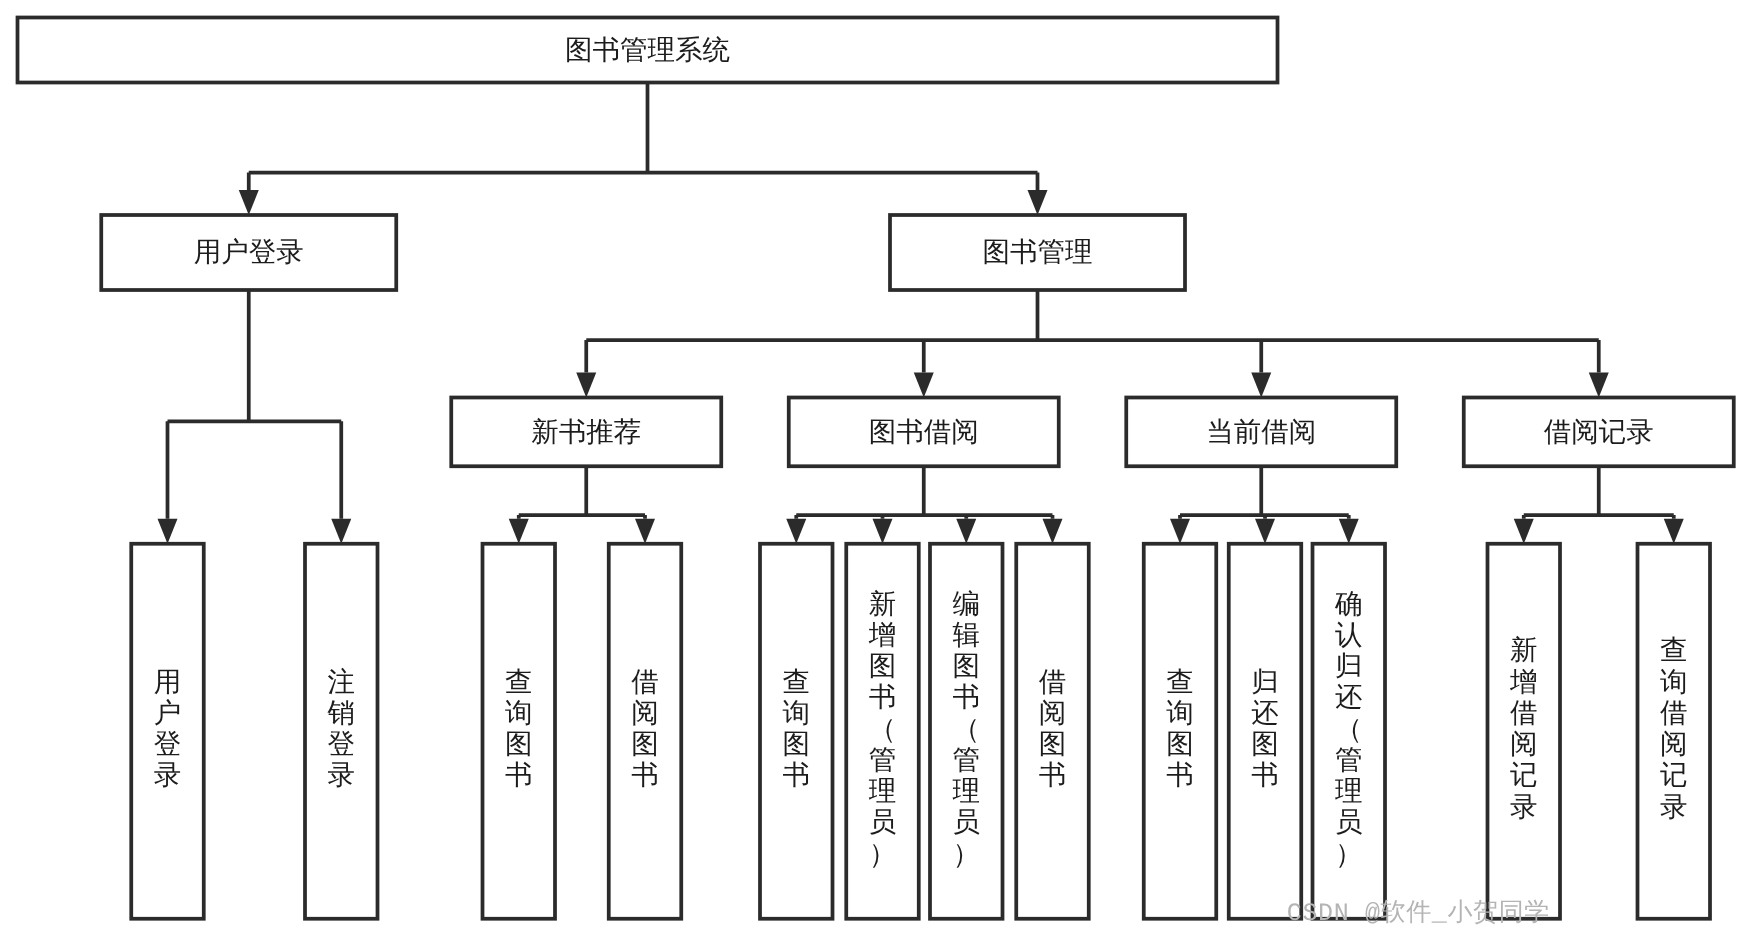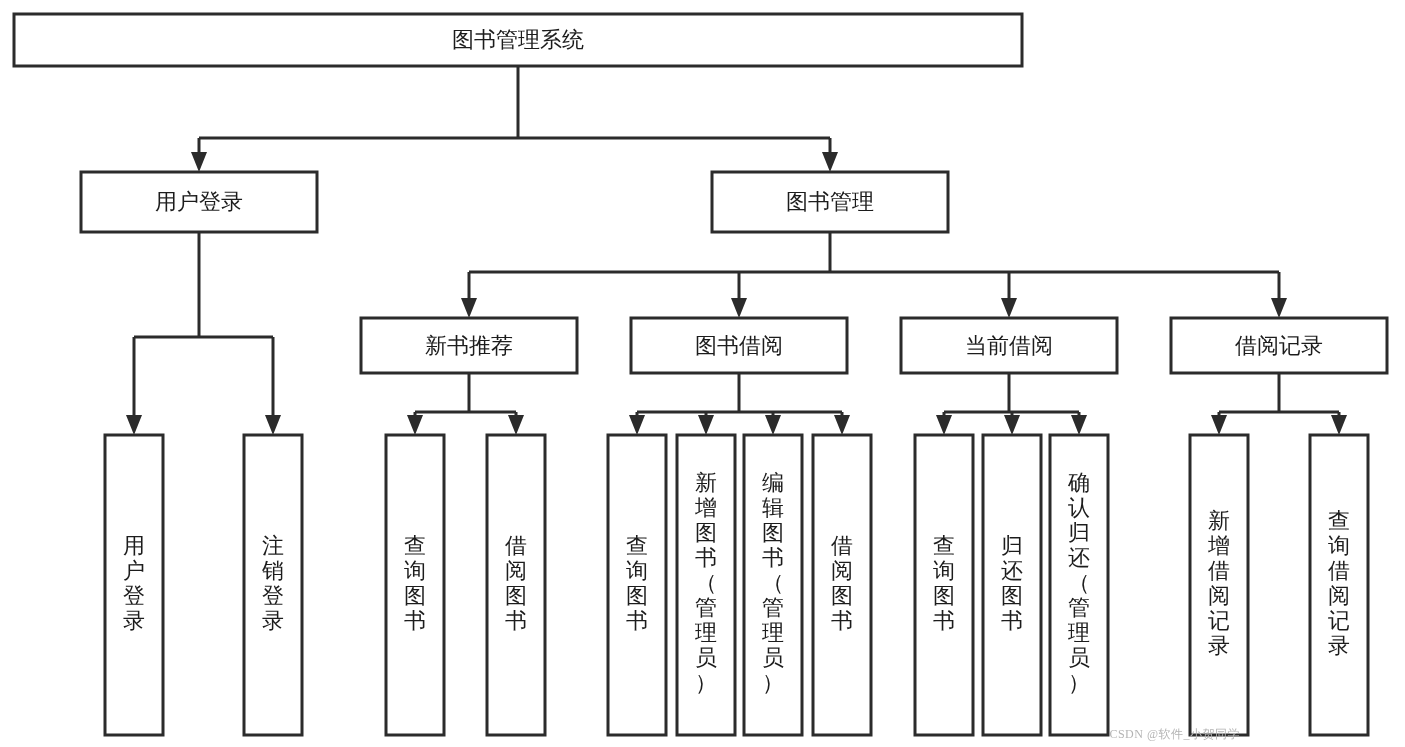--- a/index.html
+++ b/index.html
@@ -18,22 +18,22 @@
     font-family:"DejaVu Sans","Liberation Sans",sans-serif;
     font-size:22px;fill:#1c1c1c;text-anchor:middle;
     dominant-baseline:middle;
   }
   .node-label-v{
     font-family:"DejaVu Sans","Liberation Sans",sans-serif;
     font-size:22px;fill:#1c1c1c;
   }
   .watermark{
     position:absolute;right:6px;bottom:4px;
-    font-family:Liberation Serif, serif;
-    font-size:12px;color:#b4b4b4;white-space:nowrap;
+    font-family:Liberation Mono, monospace;
+    font-size:20px;color:#b4b4b4;white-space:nowrap;
     letter-spacing:0.5px;
   }
 </style>
 </head>
 <body>
 
 <div id="diagram-root">
   <svg id="flowchart" viewBox="0 0 1405 747" xmlns="http://www.w3.org/2000/svg">
     <g id="connectors-layer">
         <path d="M 518 66 L 518 138" class="connector"></path>

